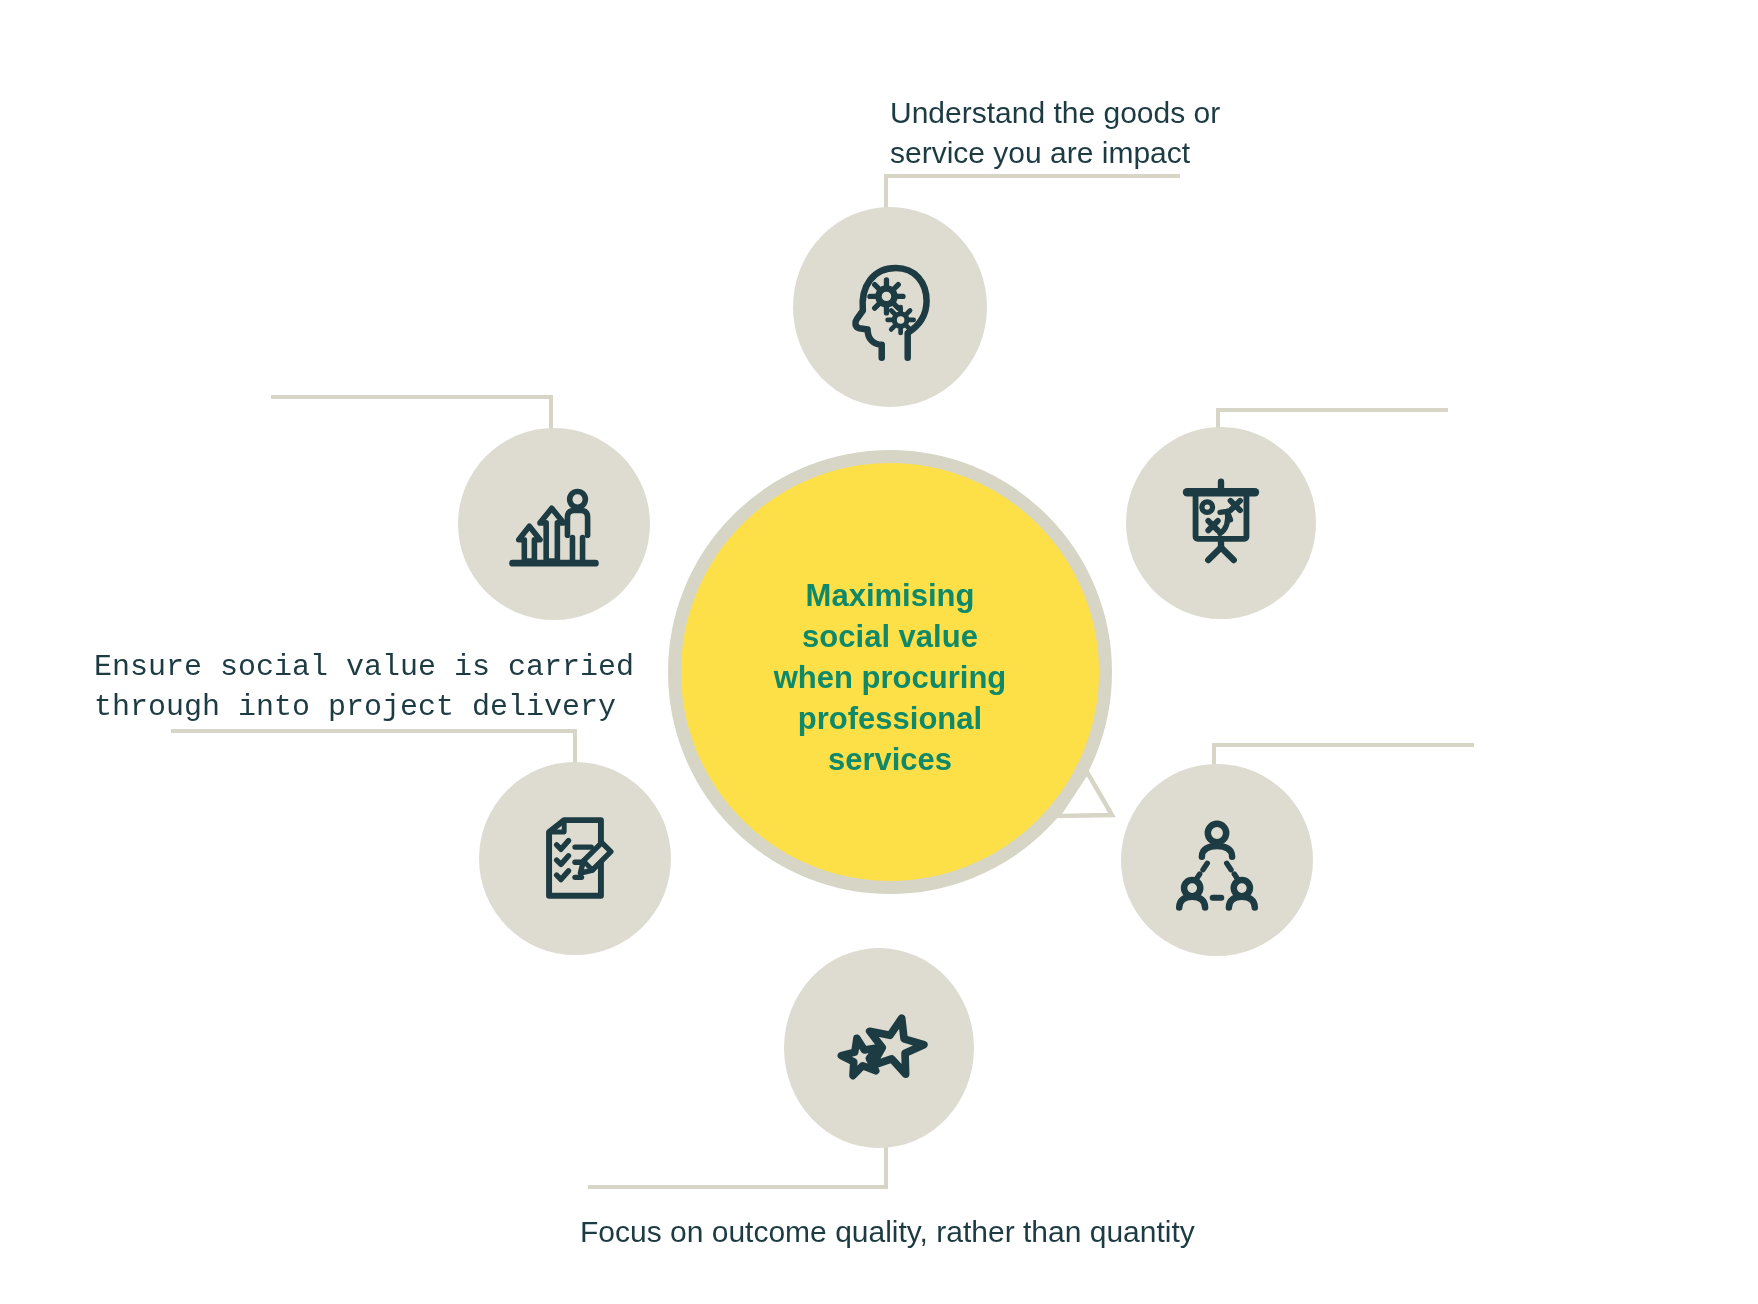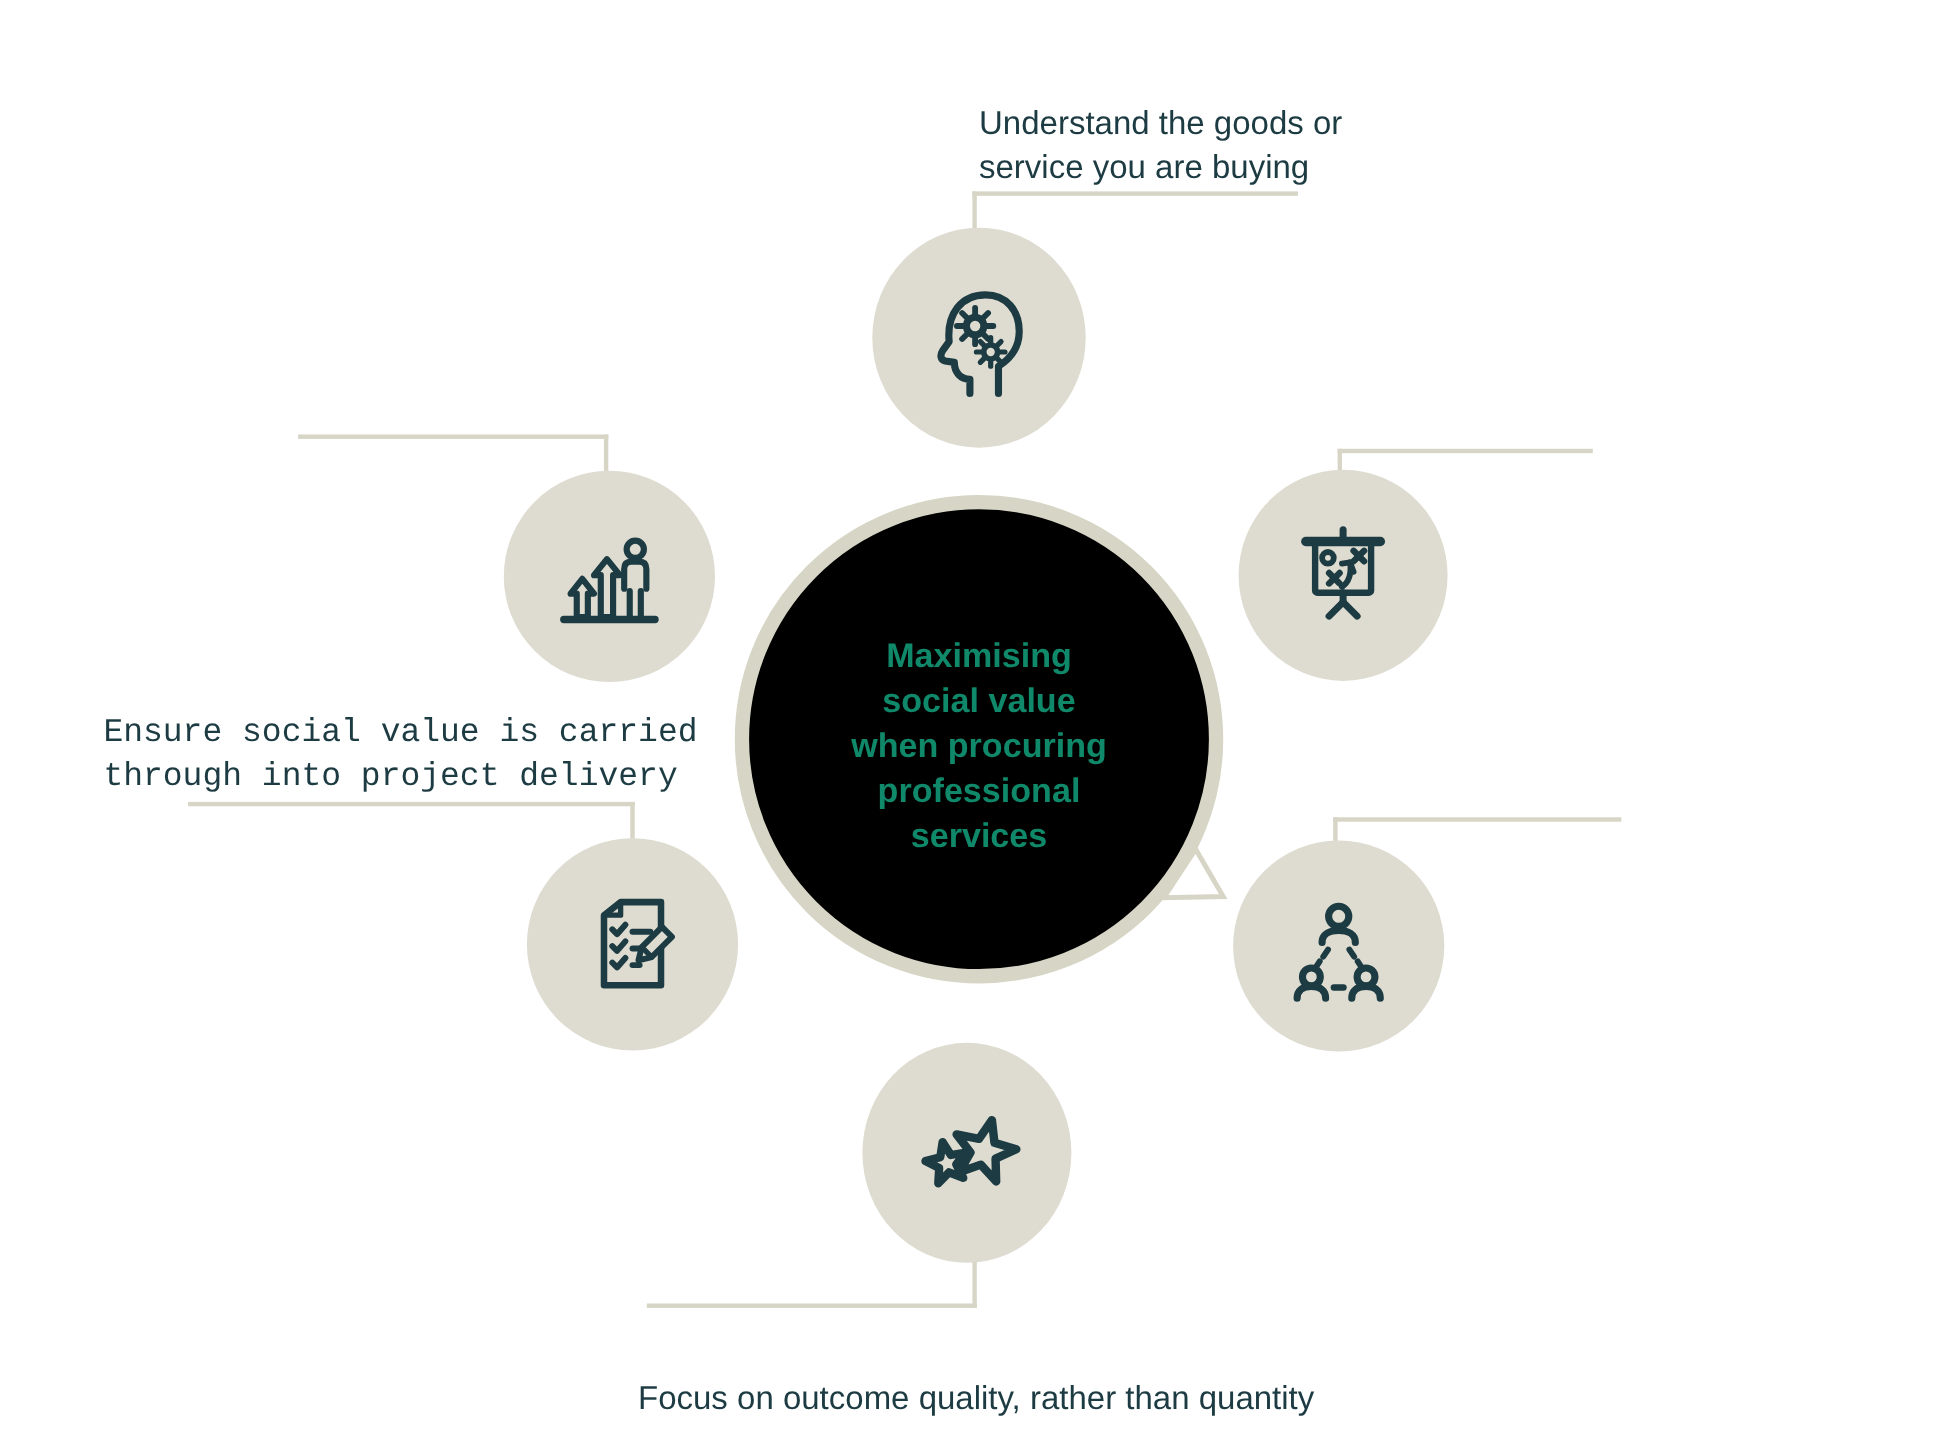--- a/index.html
+++ b/index.html
@@ -17,21 +17,21 @@
     background:#dedcd0;
     border-radius:50%;
     display:flex;
     align-items:center;
     justify-content:center;
   }
   .ring{
     position:absolute;
     left:668px; top:450px;
     width:418px; height:418px;
-    background:#000000;
+    background:#fde047;
     border:13px solid #d7d5c5;
     border-radius:50%;
     display:flex;
     align-items:center;
     justify-content:center;
   }
   .center-text{
     margin:0;
     padding-top:10px;
     text-align:center;
@@ -182,18 +182,18 @@
 when procuring
 professional
 services</p>
   </div>
 
   <svg class="tail" width="90" height="78" viewBox="0 0 90 78">
     <polygon points="47,19 18,63 72,62" fill="#ffffff" stroke="#d7d5c5" stroke-width="4.5"></polygon>
   </svg>
 
   <div class="lbl" style="left:890px;top:93px;">Understand the goods or
-service you are buying</div>
-  <div class="lbl" style="left:580px;top:1252px;text-align:right;">Focus on outcome quality, rather than quantity</div>
+service you are impact</div>
+  <div class="lbl" style="left:580px;top:1212px;text-align:right;">Focus on outcome quality, rather than quantity</div>
   <div class="lbl" style="left:94px;top:647px;font-family:Liberation Mono, monospace;">Ensure social value is carried
 through into project delivery</div>
 
 </div>
 
 </body></html>

